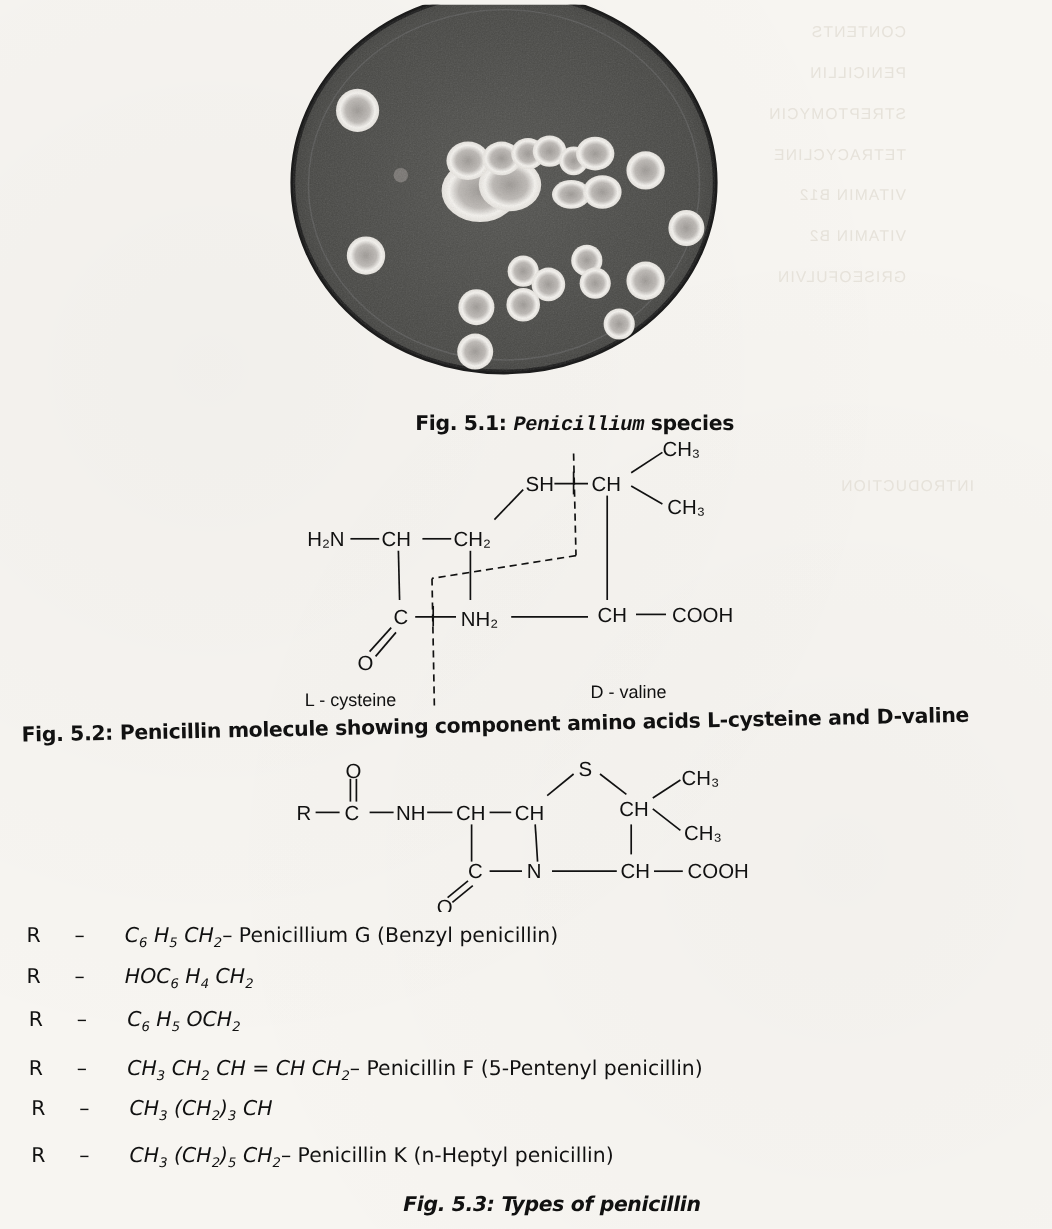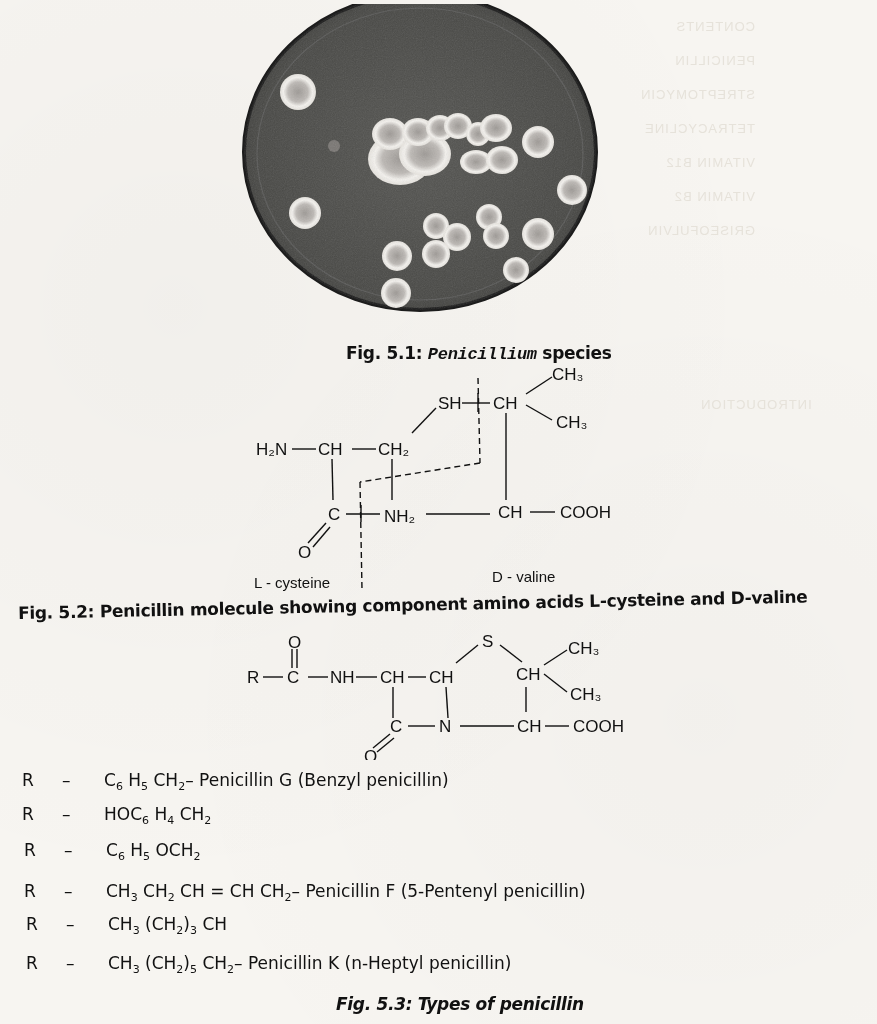--- a/index.html
+++ b/index.html
@@ -23,21 +23,21 @@
   .caption {
     position: absolute; font-family: "DejaVu Sans", sans-serif; font-weight: bold;
     font-size: 17px; color: #111; white-space: nowrap; letter-spacing: -0.3px;
   }
   .caption i { font-style: italic; font-family: Liberation Mono, monospace; }
   .svg-text { font-family: "Liberation Sans", sans-serif; fill: #111; }
   .types-list { position: absolute; left: 22px; top: 770px; font-family: "DejaVu Sans", sans-serif; font-size: 17px; color: #111; }
   .type-row { position: absolute; white-space: nowrap; display: flex; align-items: baseline; }
   .type-r { width: 40px; display: inline-block; }
   .type-dash { width: 42px; display: inline-block; }
-  .type-formula { display: inline-block; }
+  .type-formula { display: inline-block; font-style: italic; }
   .type-formula sub { font-size: 11px; }
   .type-name { display: inline-block; }
 </style>
 </head>
 <body>
 
 <div class="page-noise"></div>
 
 <div class="bleed" style="left:640px; top:10px;">
   <span class="bleed-line">CONTENTS</span>
@@ -228,21 +228,21 @@
       <text x="343" y="102">COOH</text>
     </g>
   </svg>
 </div>
 
 <div class="types-list">
   <div class="type-row" style="top:0px; left:0px;">
     <span class="type-r">R</span>
     <span class="type-dash">–</span>
     <span class="type-formula">C<sub>6</sub> H<sub>5</sub> CH<sub>2</sub></span>
-    <span class="type-name">– Penicillin G (Benzyl penicillin)</span>
+    <span class="type-name">– Penicillium G (Benzyl penicillin)</span>
   </div>
   <div class="type-row" style="top:34px; left:0px;">
     <span class="type-r">R</span>
     <span class="type-dash">–</span>
     <span class="type-formula">HOC<sub>6</sub> H<sub>4</sub> CH<sub>2</sub></span>
   </div>
   <div class="type-row" style="top:70px; left:2px;">
     <span class="type-r">R</span>
     <span class="type-dash">–</span>
     <span class="type-formula">C<sub>6</sub> H<sub>5</sub> OCH<sub>2</sub></span>

